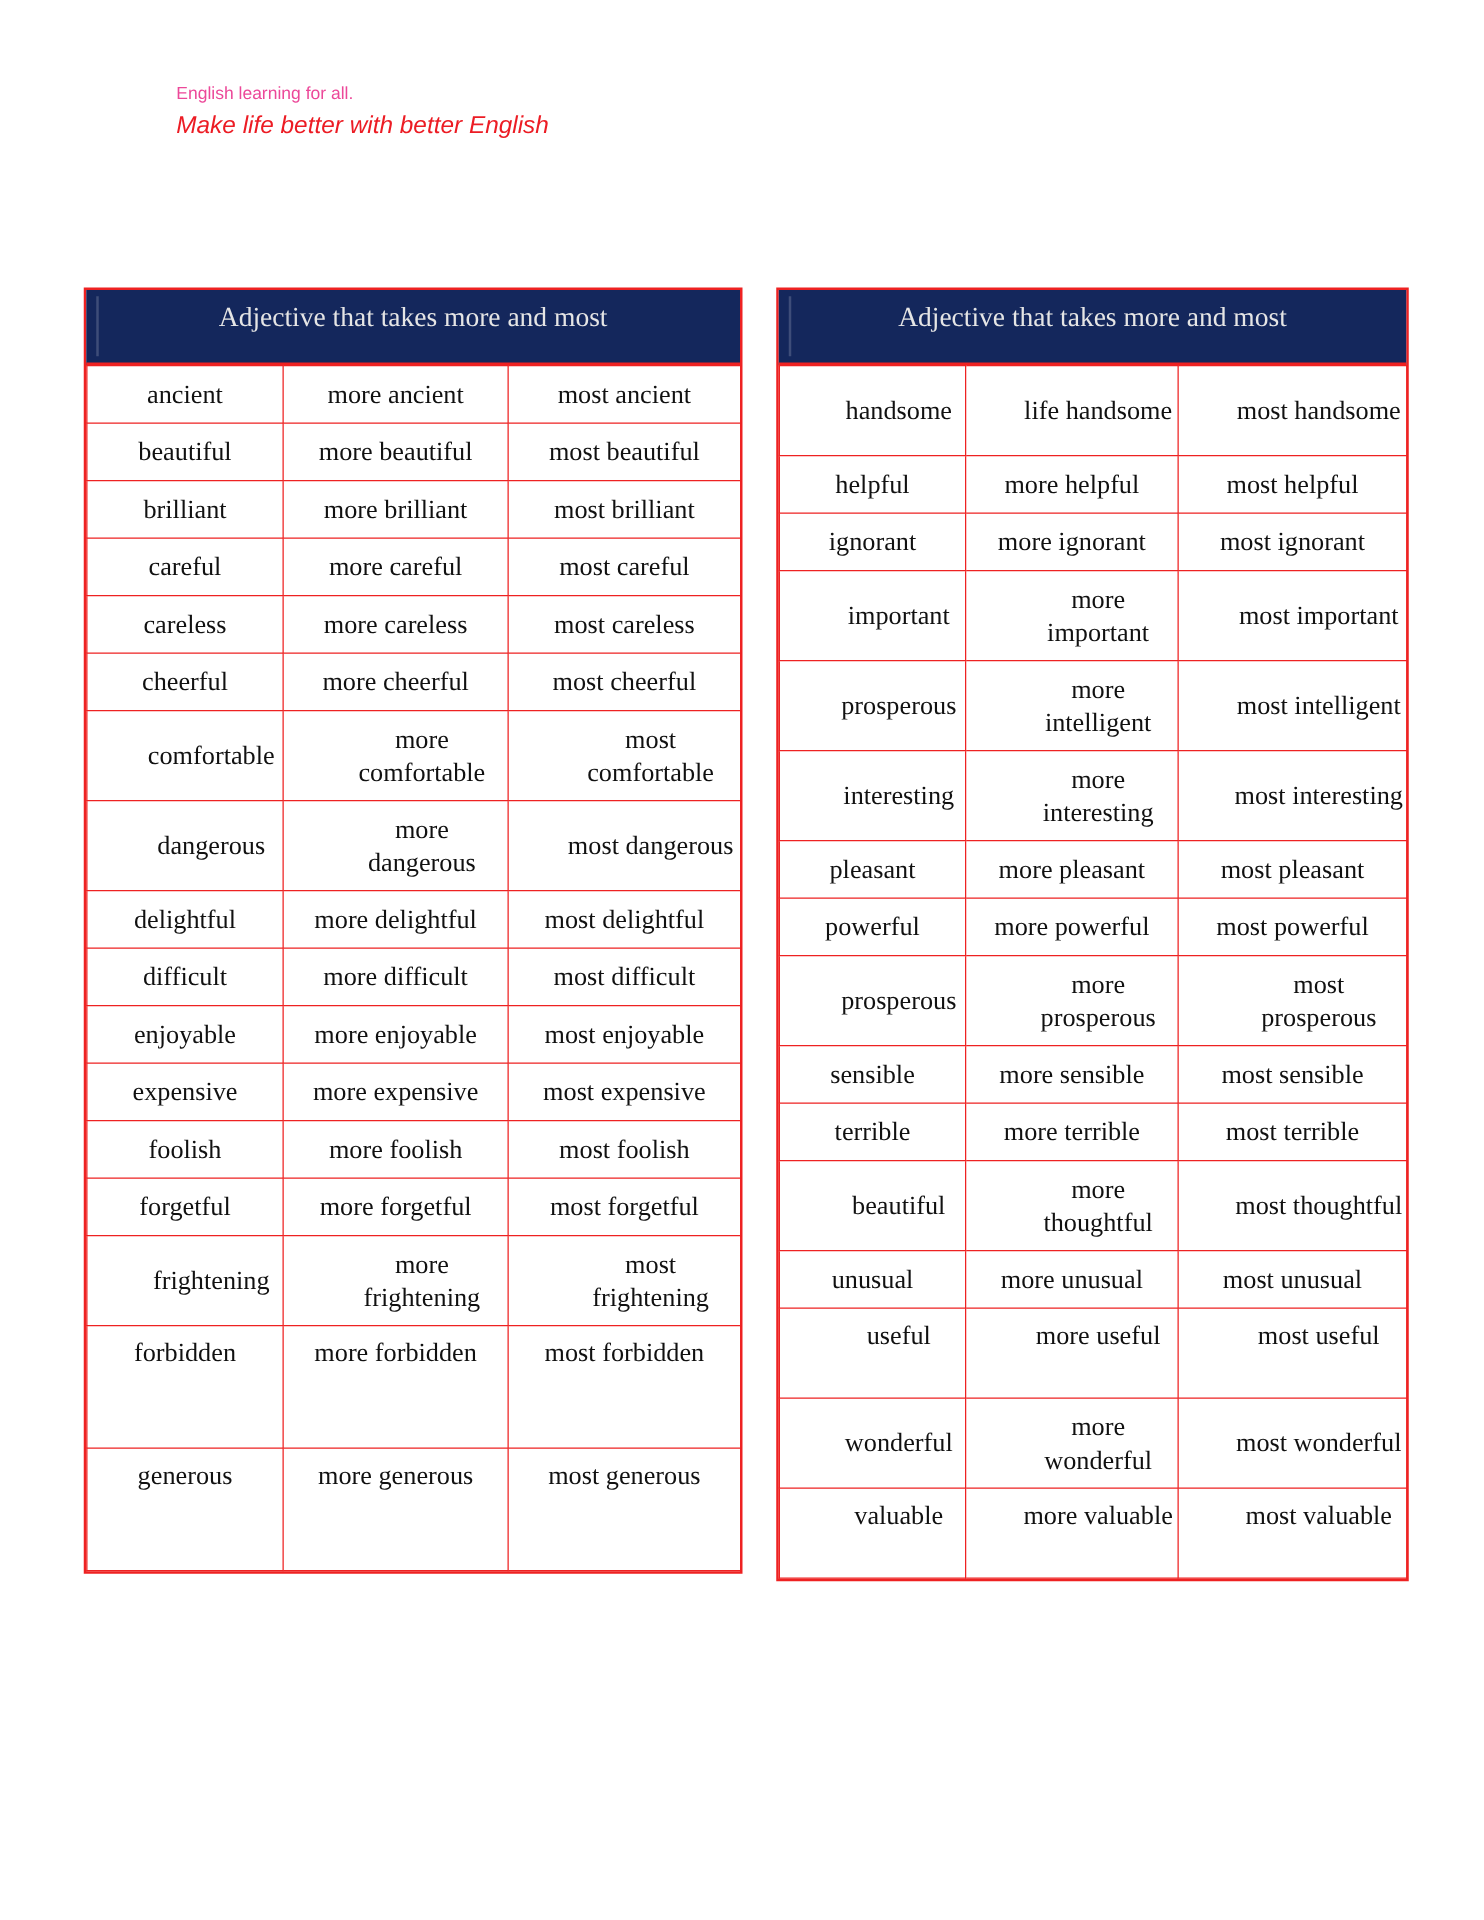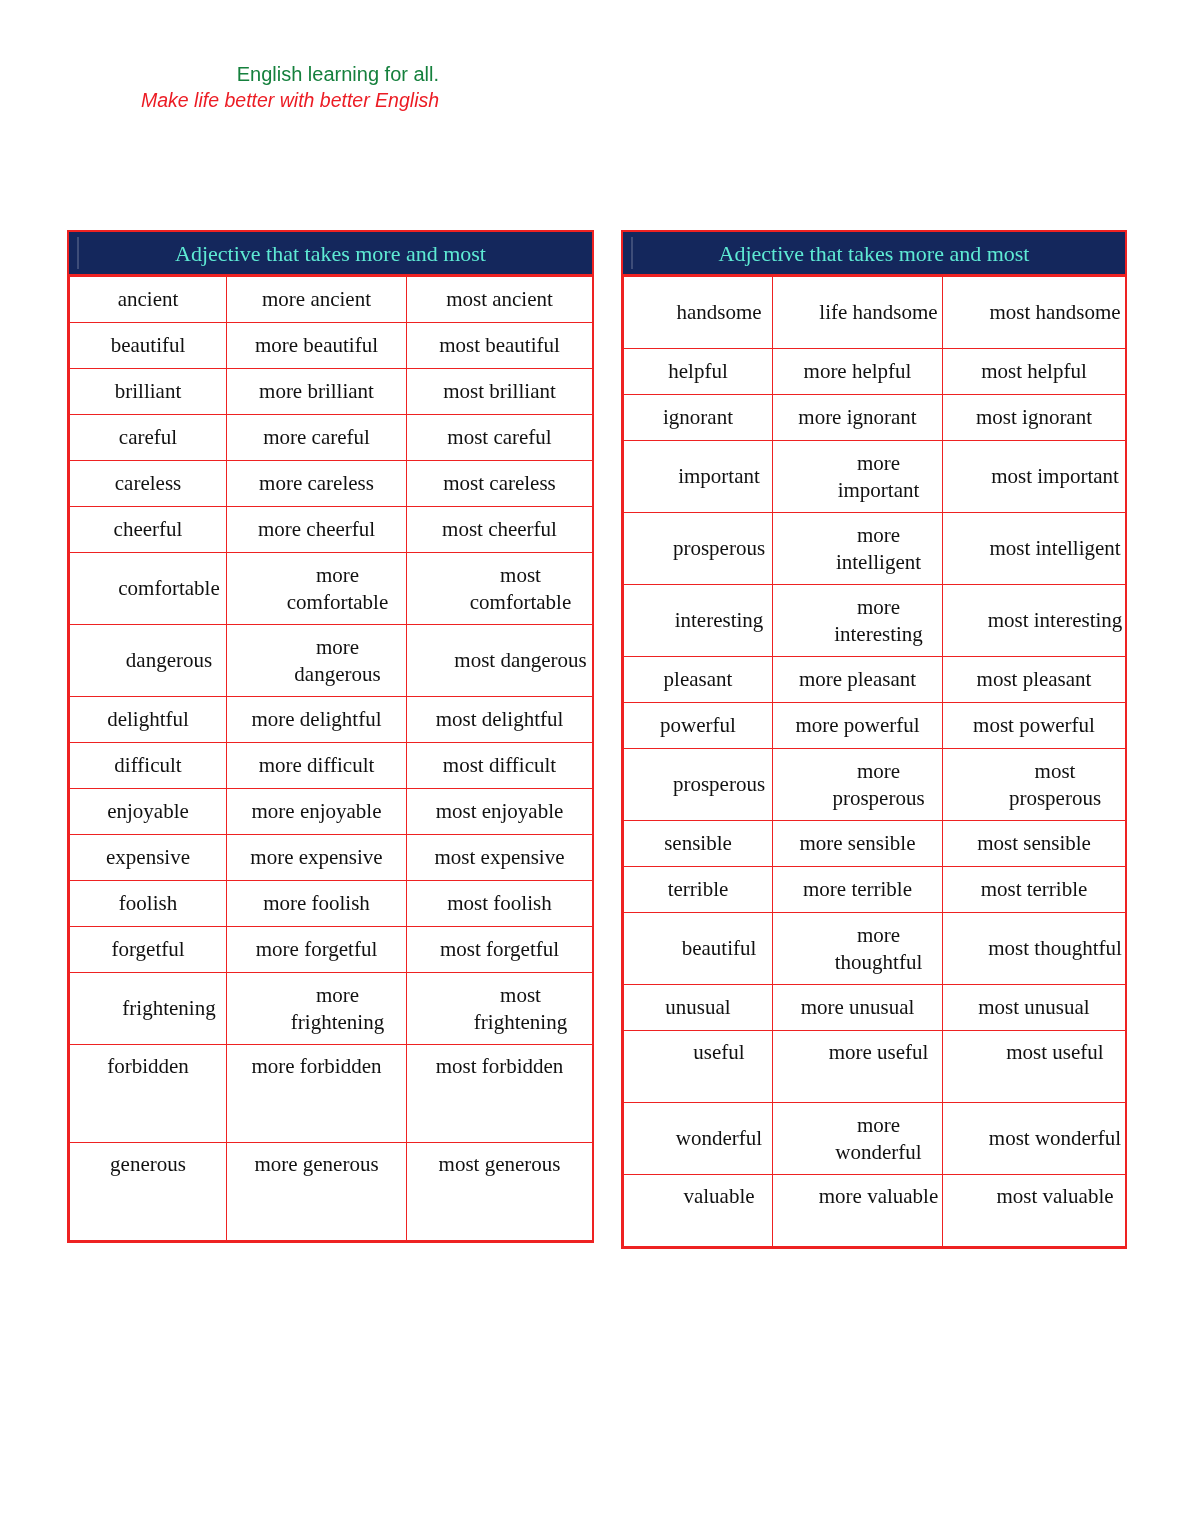--- a/index.html
+++ b/index.html
@@ -16,25 +16,24 @@
   }
 
   
   .page-header {
     position: absolute;
     left: 141px;
     top: 62px;
     font-family: "Liberation Sans", "DejaVu Sans", sans-serif;
   }
   .header-line1 {
-    font-size: 20px;
-    color: #15803d;
+    font-size: 14px;
+    color: #ec4899;
     line-height: 25px;
     white-space: nowrap;
-    text-align: right;
   }
   .header-line2 {
     font-size: 19.5px;
     color: #ec1c24;
     font-style: italic;
     font-weight: normal;
     line-height: 25px;
     white-space: nowrap;
     margin-top: 1px;
   }
@@ -44,25 +43,25 @@
     position: absolute;
     border: 2px solid #ee2222;
     box-sizing: border-box;
     background: #ffffff;
   }
   #table-left  { left: 67px;  top: 230px; width: 527px; }
   #table-right { left: 621px; top: 230px; width: 506px; }
 
   .tbl-header {
     background: #14275c;
-    color: #5eead4;
+    color: #e5e5e5;
     text-align: center;
     font-size: 22px;
     line-height: 44px;
-    height: 44px;
+    height: 60px;
     box-sizing: border-box;
     border-bottom: 2px solid #ee2222;
     position: relative;
     overflow: hidden;
     white-space: nowrap;
   }
   .tbl-header::before {
     content: "";
     position: absolute;
     left: 8px;

